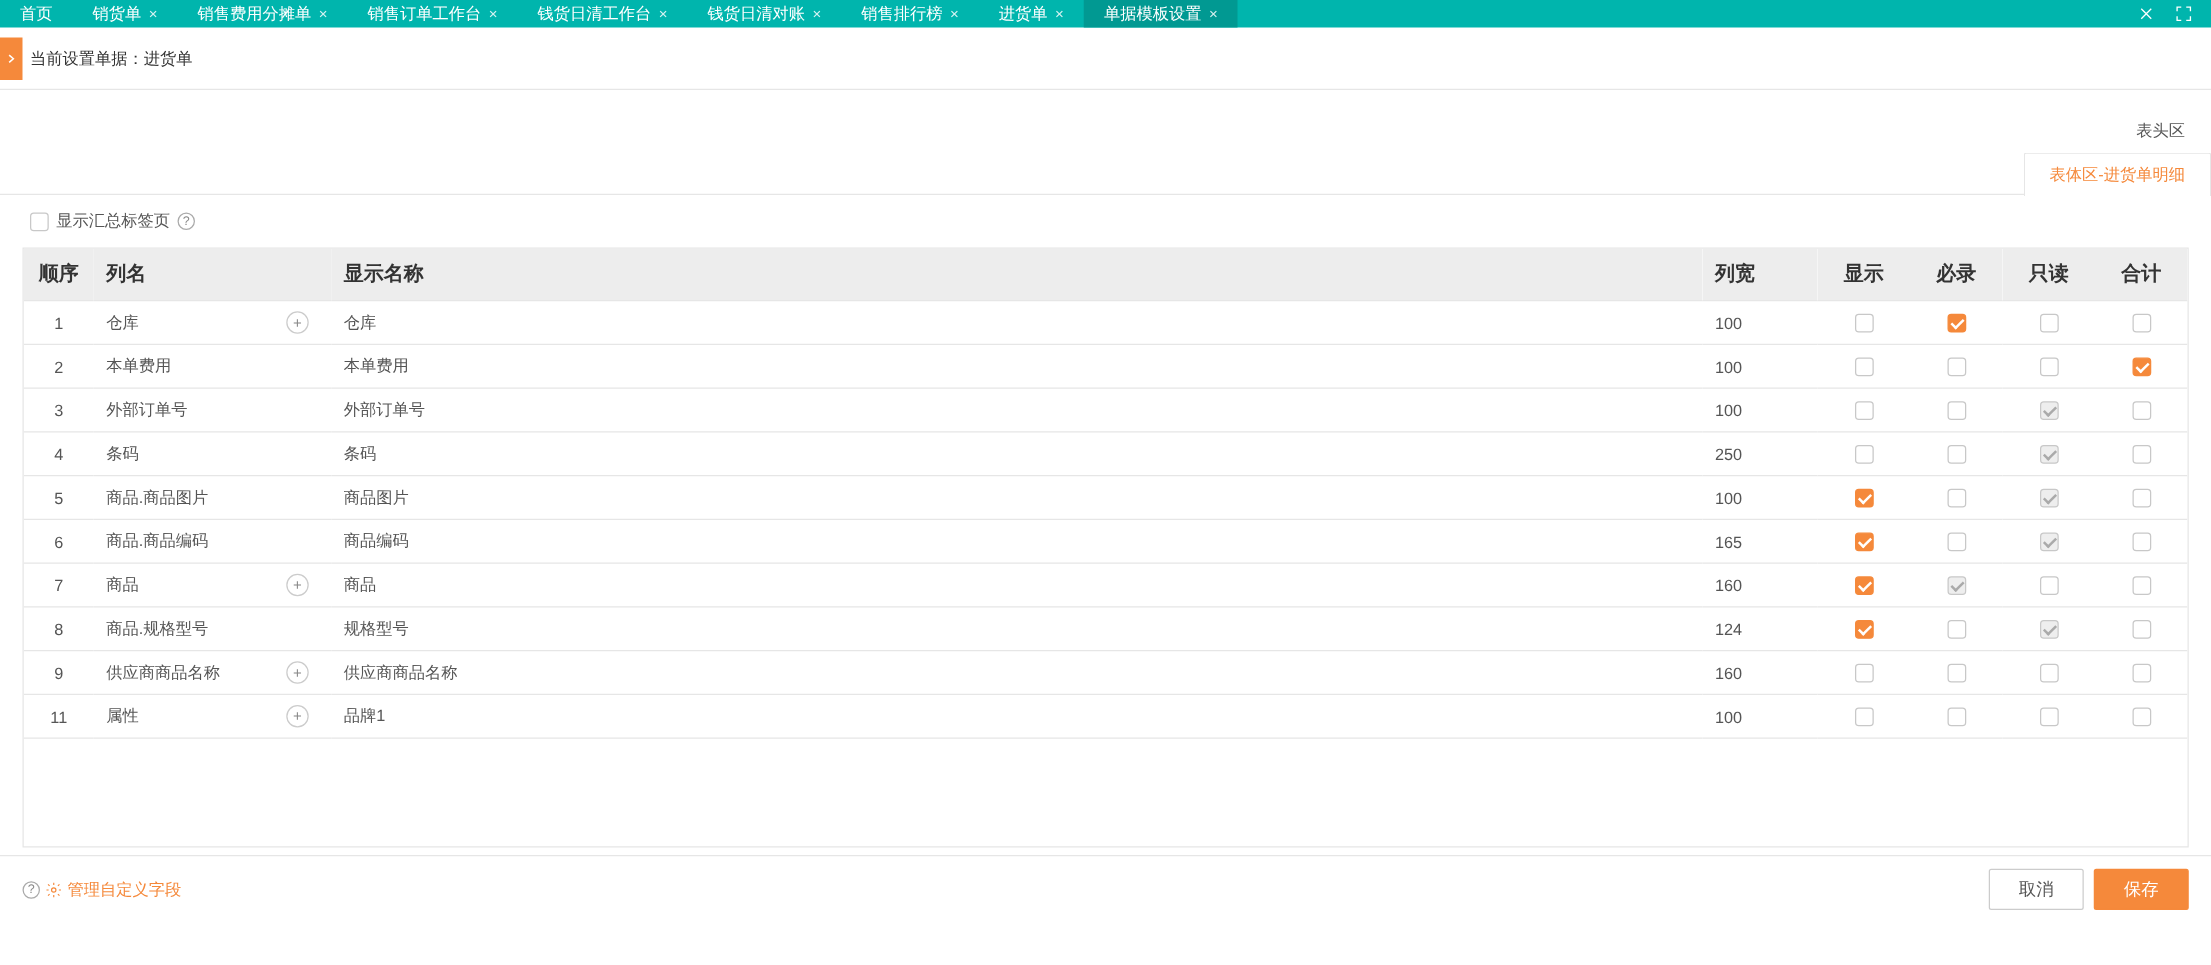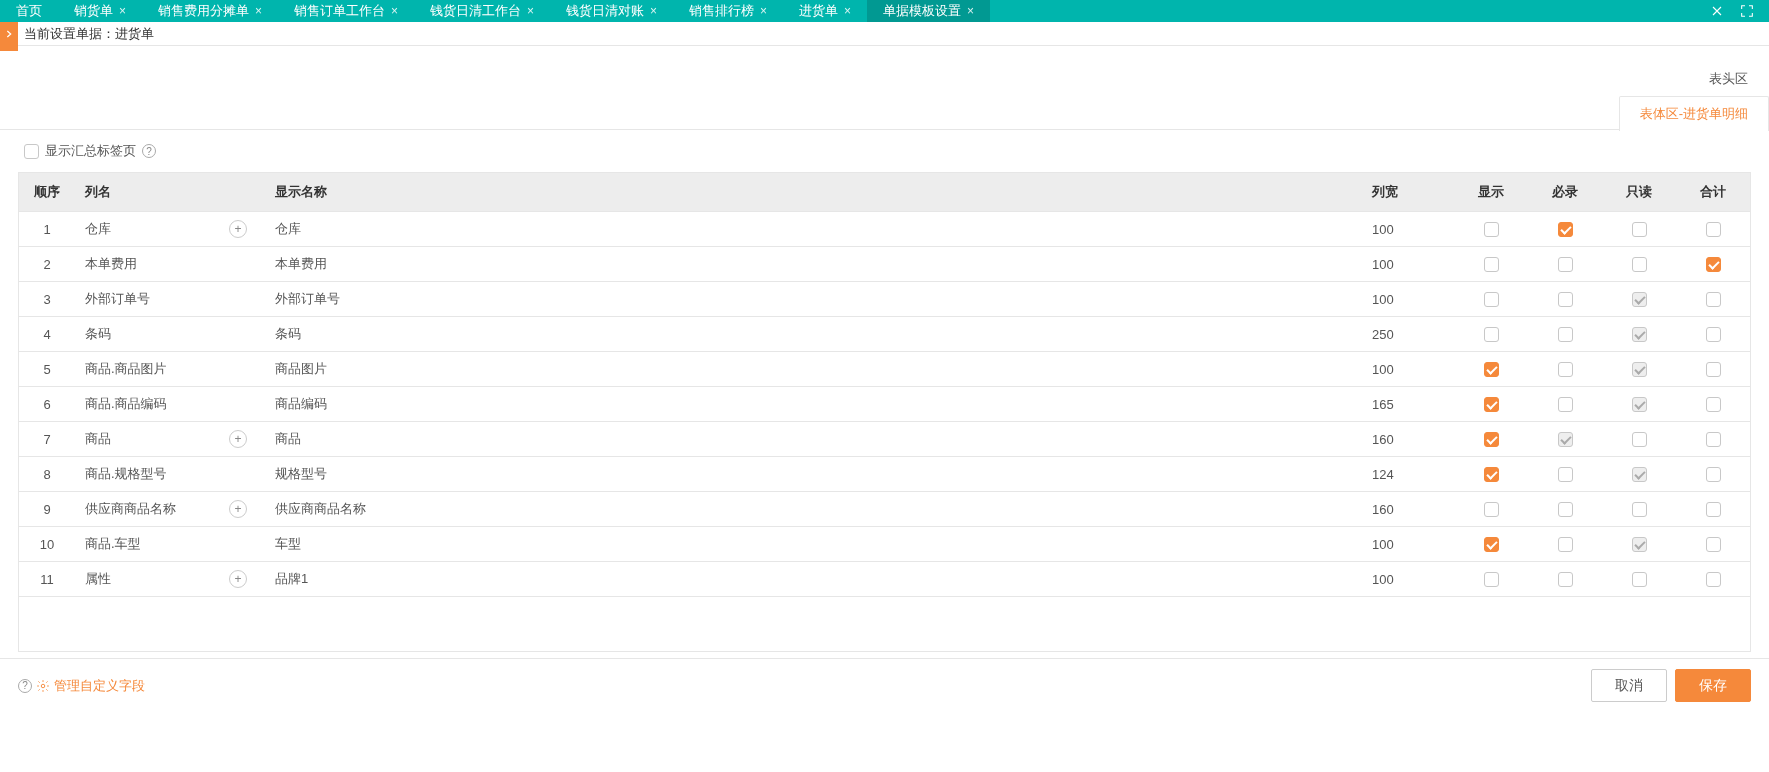--- a/index.html
+++ b/index.html
@@ -60,21 +60,21 @@
     justify-content: center;
     cursor: pointer;
     color: #fff;
   }
   .icon-btn svg { width: 16px; height: 16px; stroke: currentColor; fill: none; stroke-width: 1.6; }
 
   
   .current-bar {
     display: flex;
     align-items: center;
-    height: 24px;
+    height: 50px;
     border-bottom: 1px solid var(--border);
     font-size: 13px;
   }
   .current-bar .expand-toggle {
     width: 18px;
     height: 34px;
     background: var(--orange);
     color: #fff;
     display: flex;
     align-items: center;
@@ -151,21 +151,21 @@
     border-collapse: collapse;
     table-layout: fixed;
   }
   thead th {
     position: sticky;
     top: 0;
     background: var(--header-bg);
     font-weight: 600;
     text-align: left;
     padding: 10px 10px;
-    font-size: 13px;
+    font-size: 16px;
     color: #333;
     border-bottom: 1px solid var(--border);
   }
   thead th.center { text-align: center; }
   tbody td {
     padding: 8px 10px;
     border-bottom: 1px solid var(--border);
     color: #555;
     vertical-align: middle;
     height: 30px;
@@ -461,30 +461,20 @@
             <td class="center">9</td>
             <td><span>供应商商品名称</span><span class="plus-btn">+</span></td>
             <td>供应商商品名称</td>
             <td>160</td>
             <td class="center"><span class="cb"></span></td>
             <td class="center"><span class="cb"></span></td>
             <td class="center"><span class="cb"></span></td>
             <td class="center"><span class="cb"></span></td>
           </tr>
           <tr>
-            <td class="center">10</td>
-            <td><span>商品.车型</span></td>
-            <td>车型</td>
-            <td>100</td>
-            <td class="center"><span class="cb checked"></span></td>
-            <td class="center"><span class="cb"></span></td>
-            <td class="center"><span class="cb checked disabled"></span></td>
-            <td class="center"><span class="cb"></span></td>
-          </tr>
-          <tr>
             <td class="center">11</td>
             <td><span>属性</span><span class="plus-btn">+</span></td>
             <td>品牌1</td>
             <td>100</td>
             <td class="center"><span class="cb"></span></td>
             <td class="center"><span class="cb"></span></td>
             <td class="center"><span class="cb"></span></td>
             <td class="center"><span class="cb"></span></td>
           </tr>
         </tbody>

